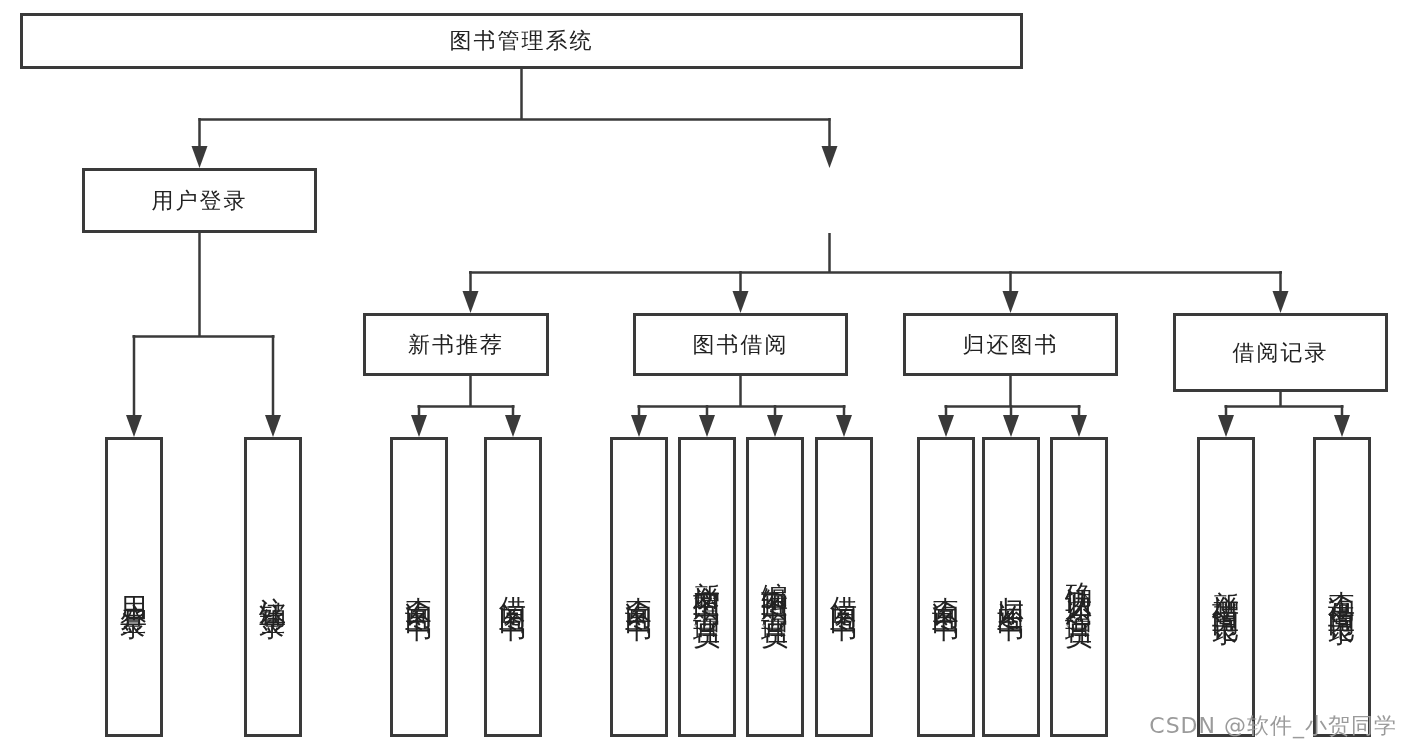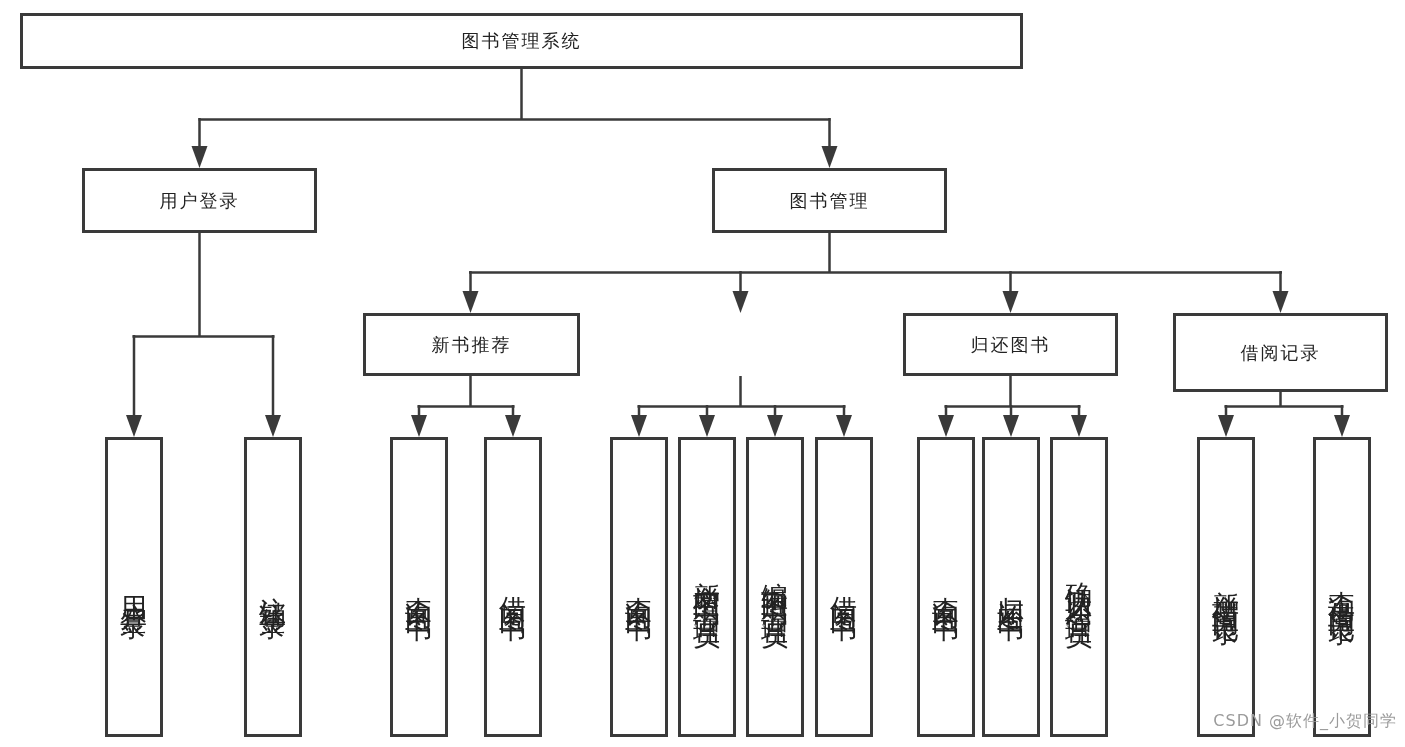--- a/index.html
+++ b/index.html
@@ -21,37 +21,37 @@
   .connectors polygon{fill:var(--line);}
   .node{
     position:absolute;
     box-sizing:border-box;
     border:3px solid var(--line);
     background:var(--bg);
     display:flex;align-items:center;justify-content:center;
     color:var(--text);
   }
   .hnode span{
-    font-size:18px;
+    font-size:22px;
     letter-spacing:2px;
     color:var(--text);
     white-space:nowrap;
   }
   .leaf span{
     writing-mode:vertical-rl;
     text-orientation:mixed;
     font-size:27px;
     letter-spacing:6px;
     line-height:1;
     color:var(--text);
   }
   .watermark{
     position:absolute;
     right:8px;top:711px;
-    font-size:16px;
+    font-size:22px;
     color:var(--wm);
     letter-spacing:1px;
     white-space:nowrap;
   }
 </style>
 </head>
 <body>
 
 <div class="canvas">
 
@@ -117,26 +117,26 @@
     <polygon points="1334,415 1350,415 1342,437"></polygon>
   </svg>
 
   <div class="node hnode" style="left:20px;top:13px;width:1003px;height:56px">
     <span>图书管理系统</span>
   </div>
 
   <div class="node hnode" style="left:82px;top:168px;width:235px;height:65px">
     <span>用户登录</span>
   </div>
-  <div class="node hnode" style="left:712px;top:168px;width:235px;height:65px">
-    <span>图书管理</span>
+
+  <div class="node hnode" style="left:363px;top:313px;width:186px;height:63px">
+    <span>新书推荐</span>
   </div>
-
-  <div class="node hnode" style="left:363px;top:313px;width:217px;height:63px">
-    <span>新书推荐</span>
+  <div class="node hnode" style="left:633px;top:313px;width:215px;height:63px">
+    <span>图书借阅</span>
   </div>
   <div class="node hnode" style="left:903px;top:313px;width:215px;height:63px">
     <span>归还图书</span>
   </div>
   <div class="node hnode" style="left:1173px;top:313px;width:215px;height:79px">
     <span>借阅记录</span>
   </div>
 
   <div class="node leaf" style="left:105px;top:437px;width:58px;height:300px">
     <span>用户登录</span>

